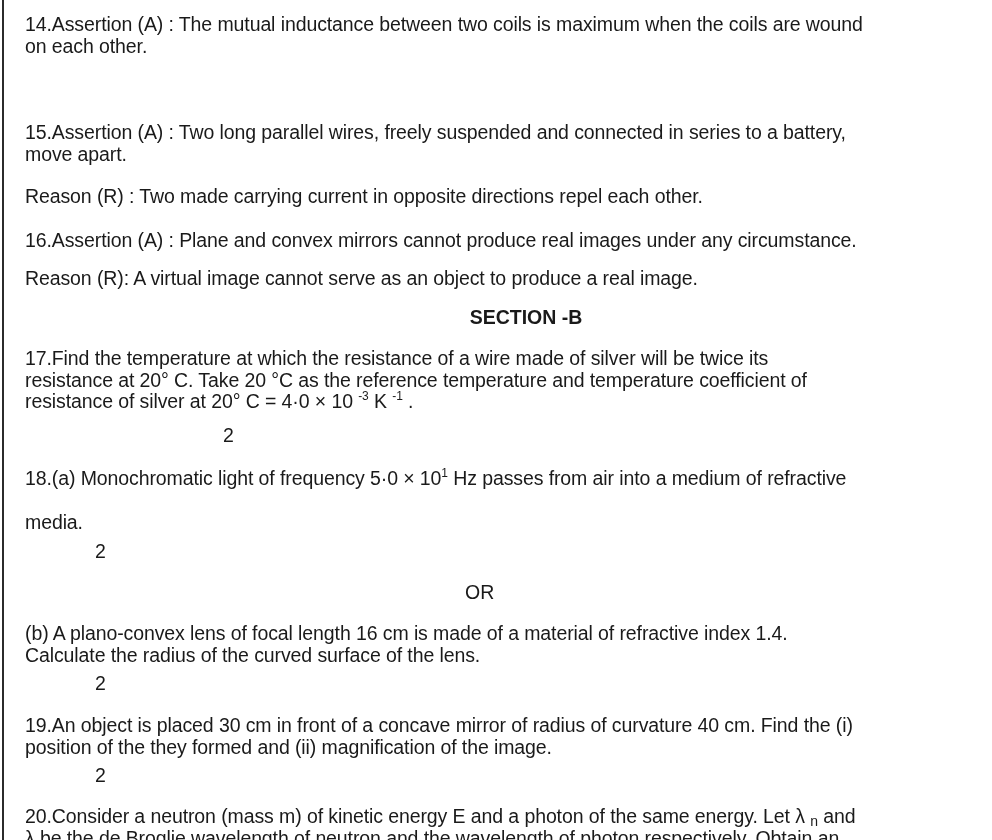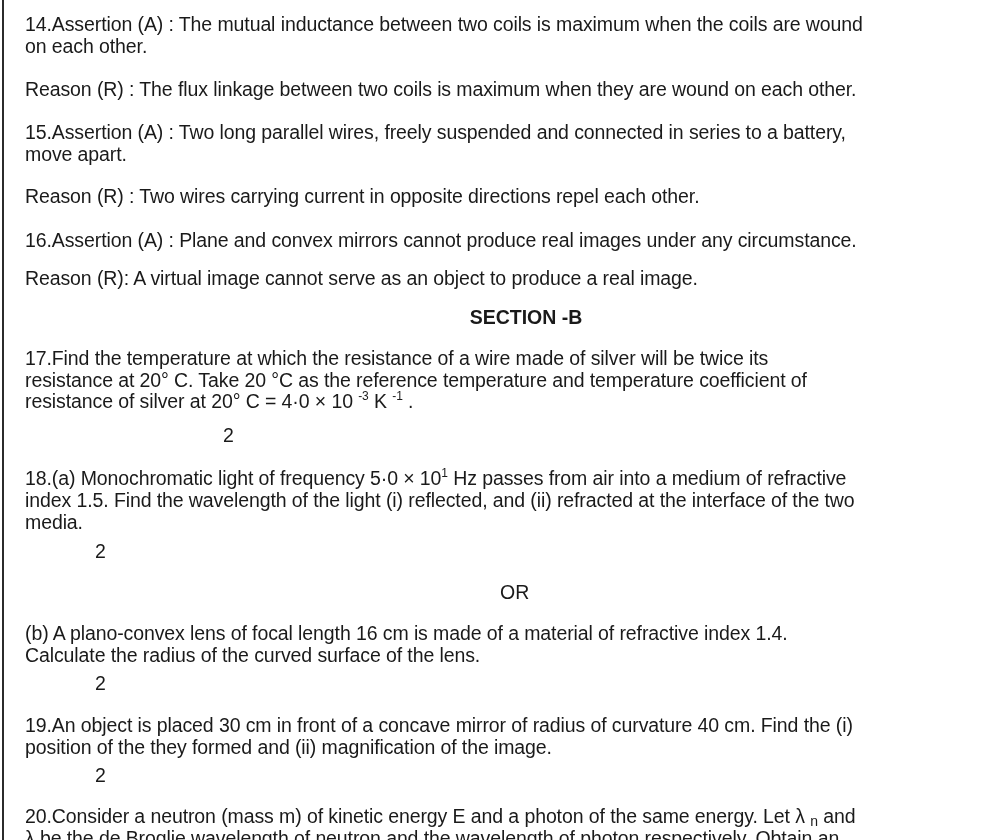--- a/index.html
+++ b/index.html
@@ -43,58 +43,56 @@
       left: 0;
       width: 992px;
       text-align: center;
       font-weight: bold;
       font-size: 19.5px;
       line-height: 22px;
       padding-left: 30px;
     }
     .or {
       position: absolute;
-      left: 500px;
+      left: 465px;
       font-size: 19.5px;
       line-height: 22px;
     }
     .marks {
       position: absolute;
       font-size: 19.5px;
       line-height: 22px;
     }
     sup { font-size: 12px; vertical-align: 0; position: relative; top: -8px; }
     sub { font-size: 14px; vertical-align: 0; position: relative; top: 3px; }
   </style>
 </head>
 <body>
 
 <div class="page">
   <div class="left-rule"></div>
 
   <div class="line" style="top:13px">14.Assertion (A) : The mutual inductance between two coils is maximum when the coils are wound</div>
   <div class="line" style="top:35px">on each other.</div>
-  <div class="line" style="top:78px">Reason (R) : The flux linkage between two coils is maximum when they are wound on each other.</div>
 
   <div class="line" style="top:121px">15.Assertion (A) : Two long parallel wires, freely suspended and connected in series to a battery,</div>
   <div class="line" style="top:143px">move apart.</div>
-  <div class="line" style="top:185px">Reason (R) : Two wires carrying current in opposite directions repel each other.</div>
+  <div class="line" style="top:185px">Reason (R) : Two made carrying current in opposite directions repel each other.</div>
 
   <div class="line" style="top:229px">16.Assertion (A) : Plane and convex mirrors cannot produce real images under any circumstance.</div>
   <div class="line" style="top:267px">Reason (R): A virtual image cannot serve as an object to produce a real image.</div>
 
   <div class="heading" style="top:306px">SECTION -B</div>
 
   <div class="line" style="top:347px">17.Find the temperature at which the resistance of a wire made of  silver will be twice its</div>
   <div class="line" style="top:369px">resistance at 20° C. Take 20 °C as the  reference temperature and temperature coefficient of</div>
   <div class="line" style="top:390px"><span>resistance of silver at 20° C = 4·0  × 10 </span><sup>-3</sup><span> K </span><sup>-1</sup><span> .</span></div>
   <div class="marks" style="top:424px; left:223px">2</div>
 
   <div class="line" style="top:467px"><span>18.(a) Monochromatic light of frequency 5·0  × 10</span><sup>1</sup><span> Hz passes from air into a medium of refractive</span></div>
-  <div class="line" style="top:489px">index 1.5. Find the wavelength of the light (i) reflected, and (ii) refracted at the interface of the two</div>
   <div class="line" style="top:511px">media.</div>
   <div class="marks" style="top:540px; left:95px">2</div>
 
   <div class="or" style="top:581px">OR</div>
 
   <div class="line" style="top:622px">(b) A plano-convex lens of focal length 16 cm is made of a material of refractive index 1.4.</div>
   <div class="line" style="top:644px">Calculate the radius of the curved surface of the lens.</div>
   <div class="marks" style="top:672px; left:95px">2</div>
 
   <div class="line" style="top:714px">19.An object is placed 30 cm in front of a concave mirror of radius of curvature 40 cm. Find the (i)</div>

